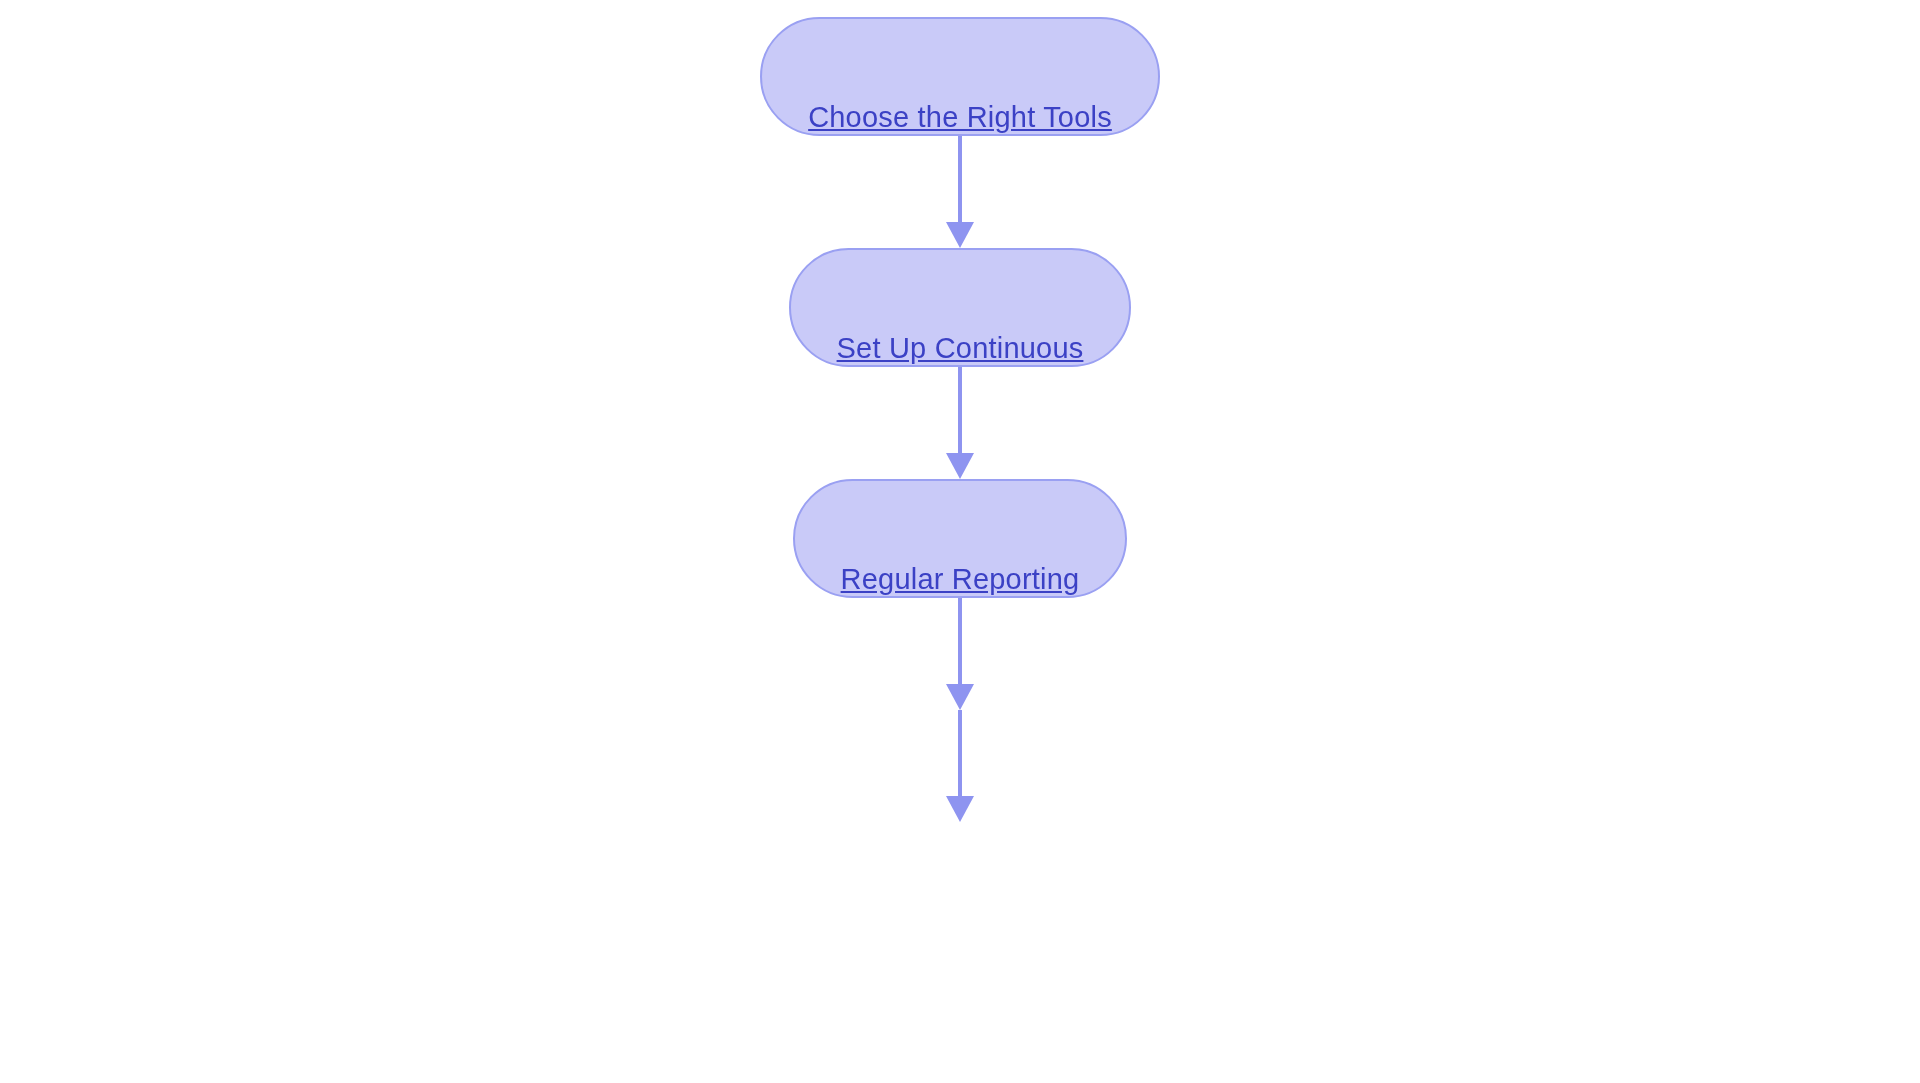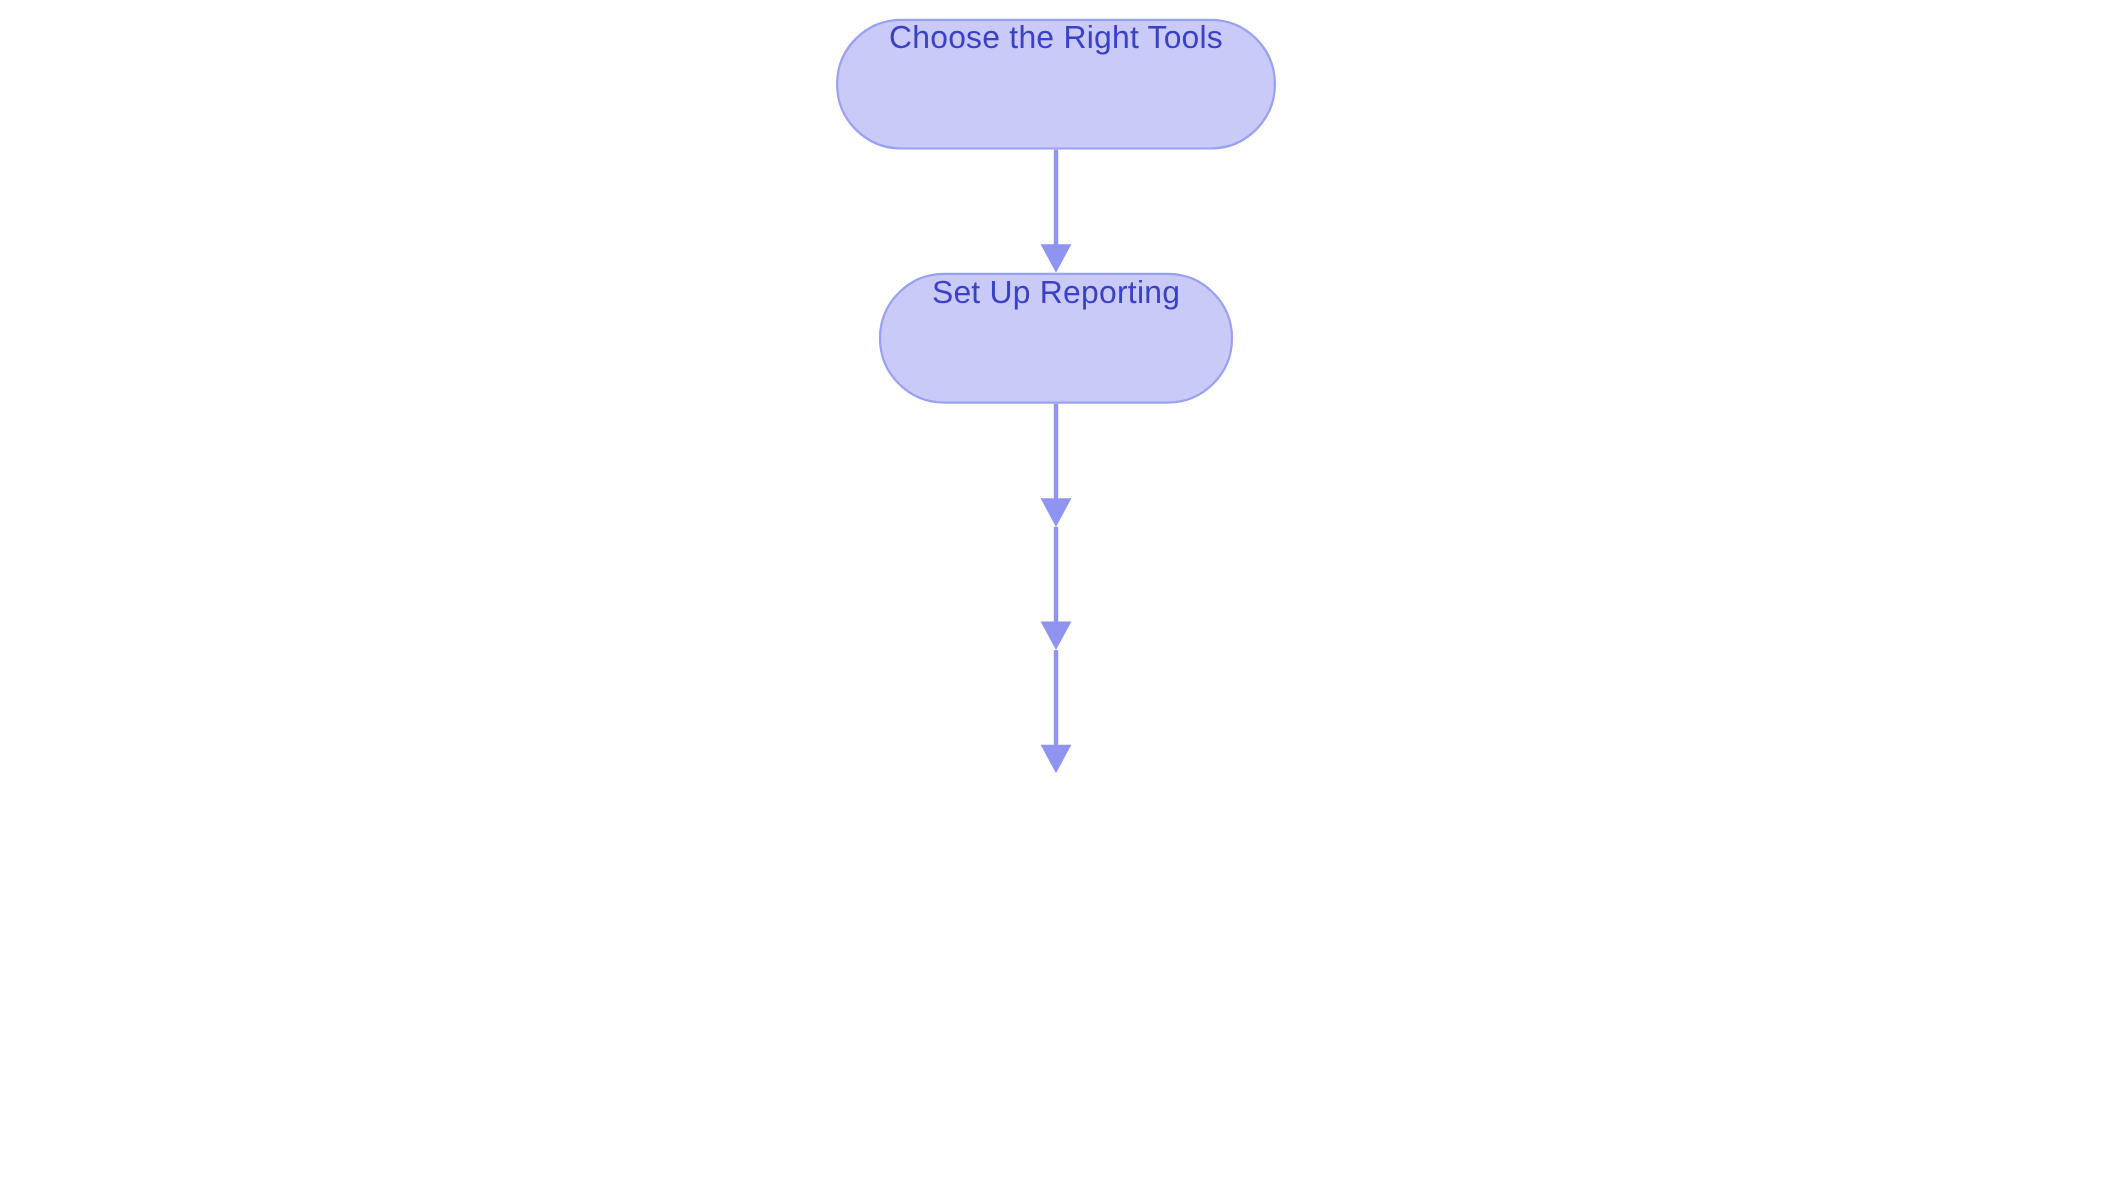--- a/index.html
+++ b/index.html
@@ -22,31 +22,32 @@
     display: flex;
     flex-direction: column;
     align-items: center;
     padding-top: 17px;
     font-family: "Liberation Sans", sans-serif;
     overflow: hidden;
   }
   .flow-node {
     height: 119px;
     display: flex;
-    align-items: flex-start;
+    align-items: flex-end;
     justify-content: center;
     padding: 0 46px;
     background: var(--node-fill);
     border: 2.5px solid var(--node-border);
     border-radius: 60px;
     color: var(--node-text);
     font-size: 29px;
     letter-spacing: 0.2px;
     white-space: nowrap;
     flex: 0 0 auto;
+    text-decoration: underline;
   }
   .connector {
     height: 112px;
     display: flex;
     flex-direction: column;
     align-items: center;
     flex: 0 0 auto;
   }
   .connector .line {
     width: 4px;
@@ -71,28 +72,31 @@
   <div class="flow-node">
     <span>Choose the Right Tools</span>
   </div>
 
   <div class="connector">
     <div class="line"></div>
     <div class="head"></div>
   </div>
 
   <div class="flow-node">
-    <span>Set Up Reporting</span>
+    <span>Set Up Continuous</span>
   </div>
 
   <div class="connector">
     <div class="line"></div>
     <div class="head"></div>
   </div>
 
+  <div class="flow-node">
+    <span>Regular Reporting</span>
+  </div>
 
   <div class="connector">
     <div class="line"></div>
     <div class="head"></div>
   </div>
 
 
   <div class="connector">
     <div class="line"></div>
     <div class="head"></div>

